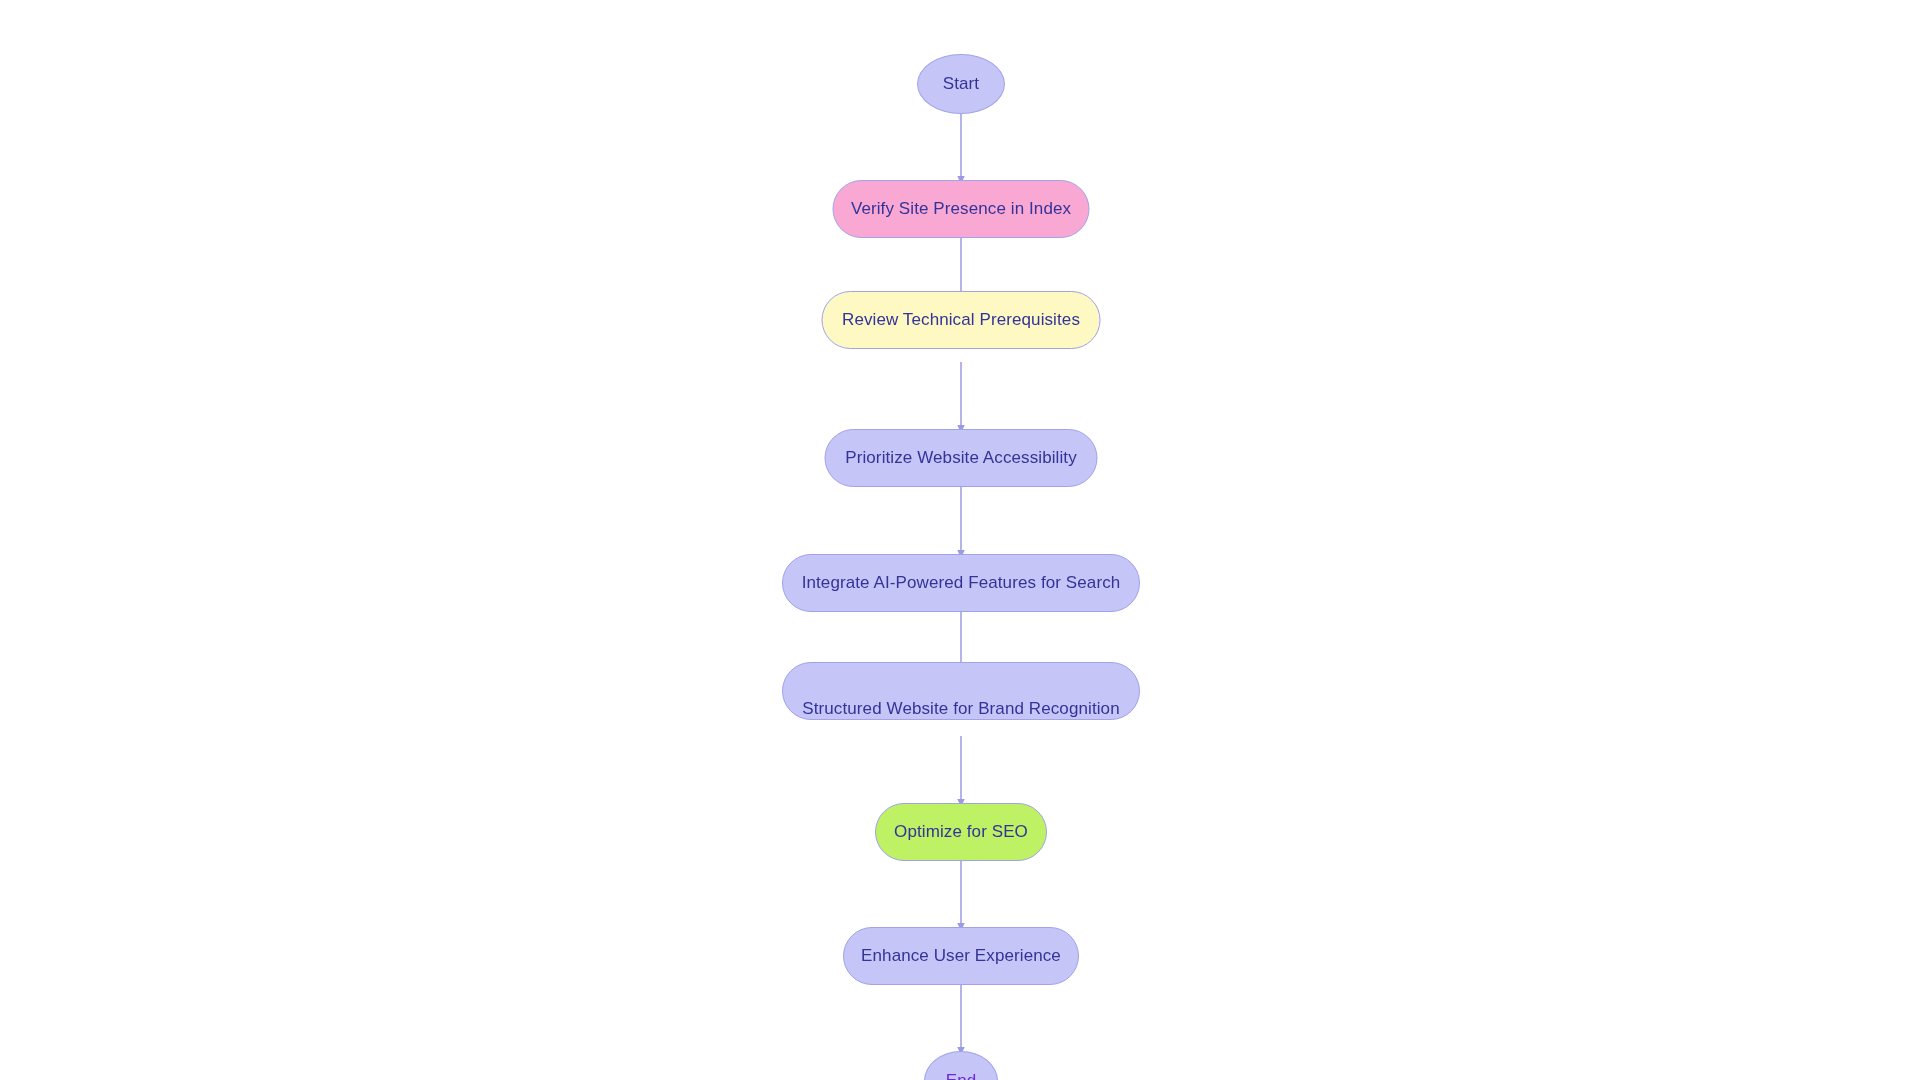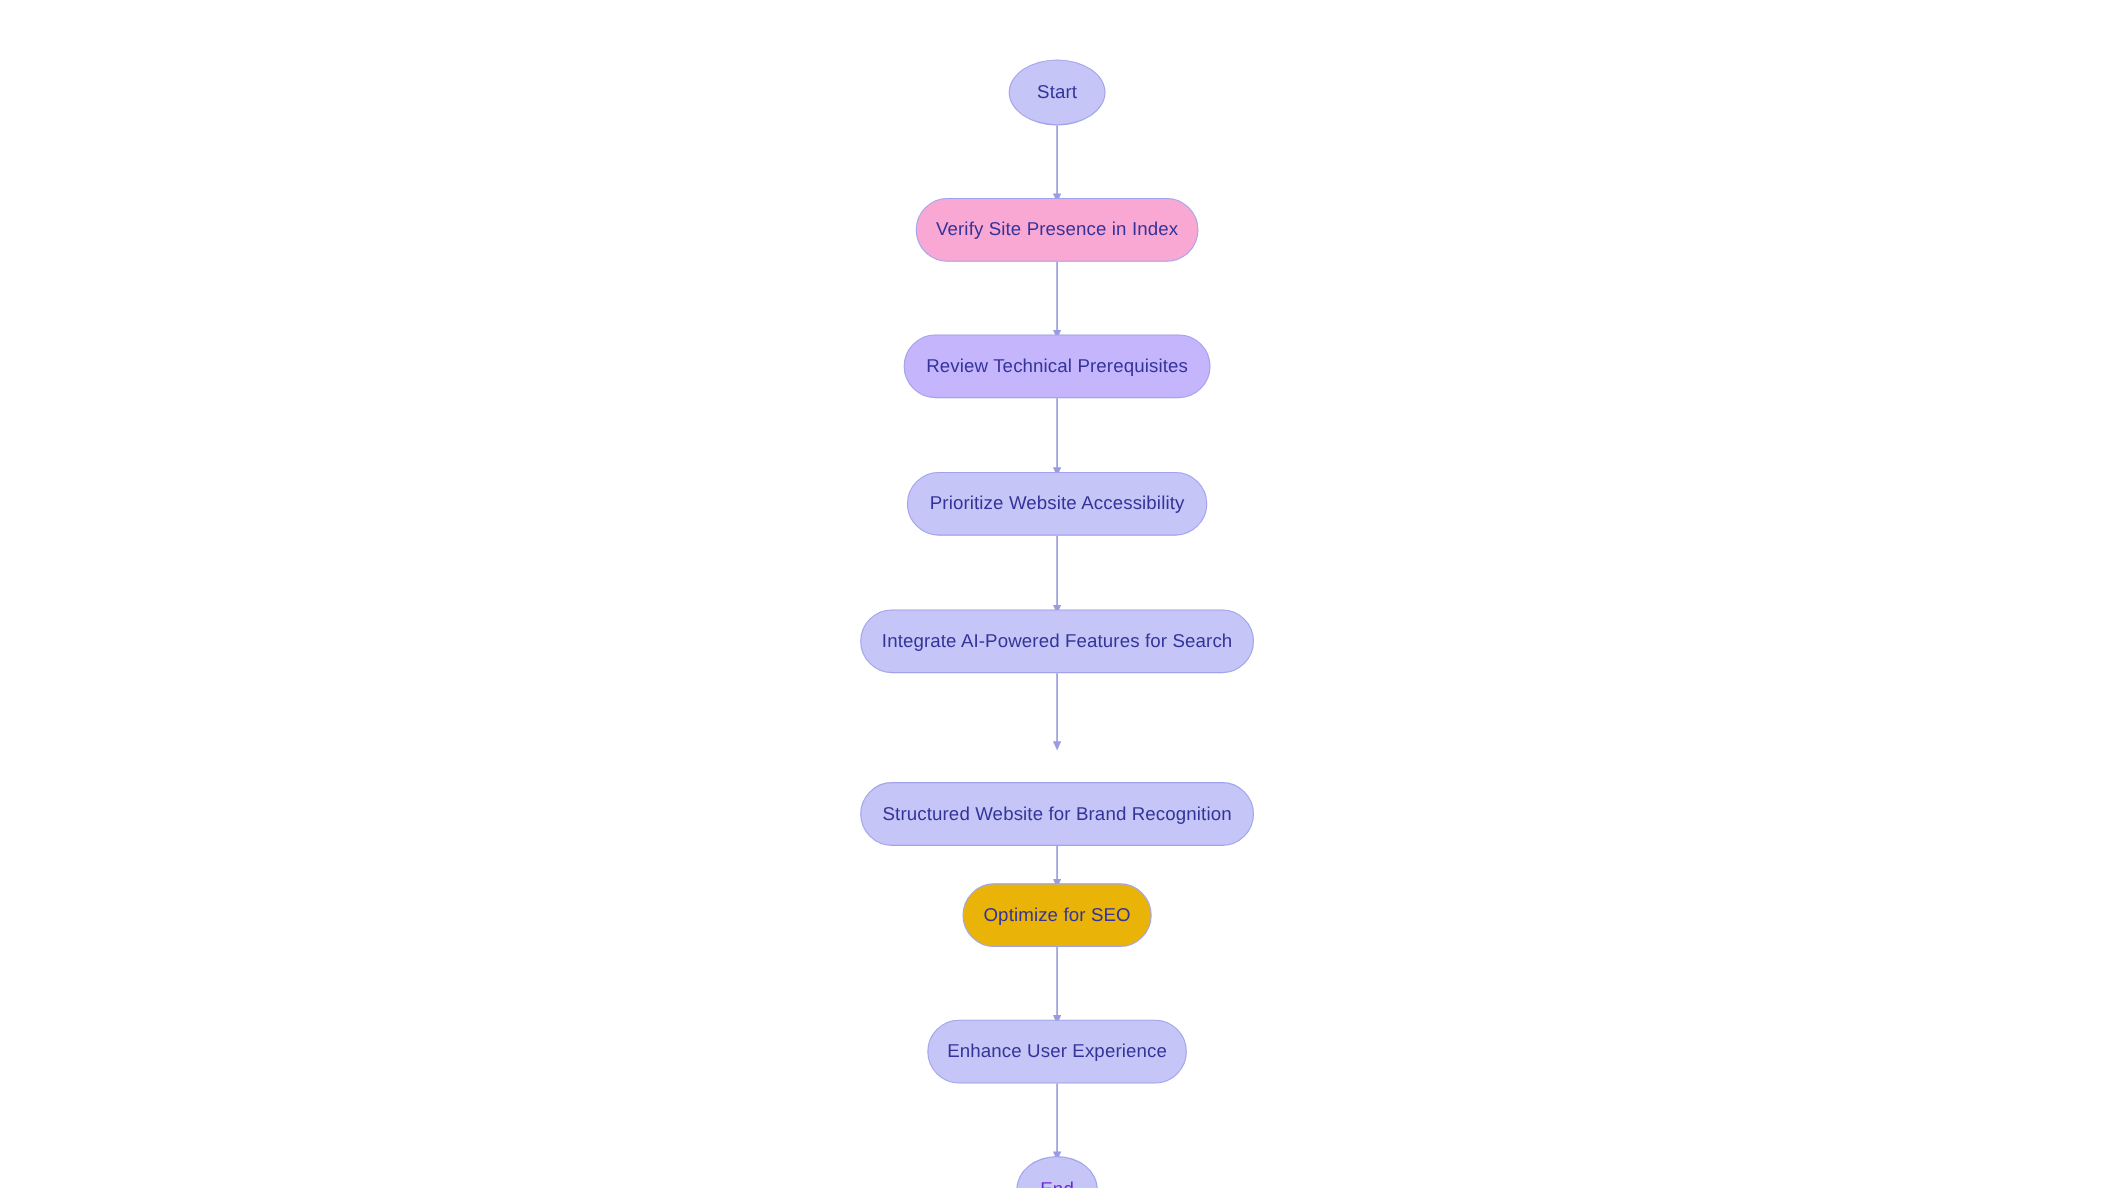--- a/index.html
+++ b/index.html
@@ -91,33 +91,33 @@
       <line x1="961" y1="943" x2="961" y2="1009" stroke="#9a9be0" stroke-width="1.5" marker-end="url(#arrowhead)"></line>
     </svg>
 
   <div class="node-layer" id="node-layer">
       <div class="node terminal" style="left: 961px; top: 42px; width: 88px; height: 60px; background: rgb(197, 198, 247); border-color: rgb(161, 162, 234); color: rgb(51, 51, 153);">
         <span class="node-label">Start</span>
       </div>
       <div class="node process" style="left: 961px; top: 167px; width: 257px; height: 58px; background: #f9a8d4; border-color: rgb(161, 162, 234); color: rgb(51, 51, 153);">
         <span class="node-label">Verify Site Presence in Index</span>
       </div>
-      <div class="node process" style="left: 961px; top: 291px; width: 279px; height: 58px; background: #c4b5fd; border-color: rgb(161, 162, 234); color: rgb(51, 51, 153);">
+      <div class="node process" style="left: 961px; top: 278px; width: 279px; height: 58px; background: #fef9c3; border-color: rgb(161, 162, 234); color: rgb(51, 51, 153);">
         <span class="node-label">Review Technical Prerequisites</span>
       </div>
       <div class="node process" style="left: 961px; top: 541px; width: 358px; height: 58px; background: rgb(197, 198, 247); border-color: rgb(161, 162, 234); color: rgb(51, 51, 153);">
         <span class="node-label">Integrate AI-Powered Features for Search</span>
       </div>
       <div class="node process" style="left: 961px; top: 416px; width: 273px; height: 58px; background: rgb(197, 198, 247); border-color: rgb(161, 162, 234); color: rgb(51, 51, 153);">
         <span class="node-label">Prioritize Website Accessibility</span>
       </div>
-      <div class="node process" style="left: 961px; top: 698px; width: 358px; height: 58px; background: rgb(197, 198, 247); border-color: rgb(161, 162, 234); color: rgb(51, 51, 153);">
+      <div class="node process" style="left: 961px; top: 649px; width: 358px; height: 58px; background: rgb(197, 198, 247); border-color: rgb(161, 162, 234); color: rgb(51, 51, 153); align-items: flex-end;">
         <span class="node-label">Structured Website for Brand Recognition</span>
       </div>
-      <div class="node process" style="left: 961px; top: 790px; width: 172px; height: 58px; background: #eab308; border-color: rgb(161, 162, 234); color: rgb(51, 51, 153);">
+      <div class="node process" style="left: 961px; top: 790px; width: 172px; height: 58px; background: #bef264; border-color: rgb(161, 162, 234); color: rgb(51, 51, 153);">
         <span class="node-label">Optimize for SEO</span>
       </div>
       <div class="node process" style="left: 961px; top: 914px; width: 236px; height: 58px; background: rgb(197, 198, 247); border-color: rgb(161, 162, 234); color: rgb(51, 51, 153);">
         <span class="node-label">Enhance User Experience</span>
       </div>
       <div class="node terminal" style="left: 961px; top: 1039px; width: 74px; height: 60px; background: rgb(197, 198, 247); border-color: rgb(161, 162, 234); color: #6d28d9;">
         <span class="node-label">End</span>
       </div>
     </div>
 

